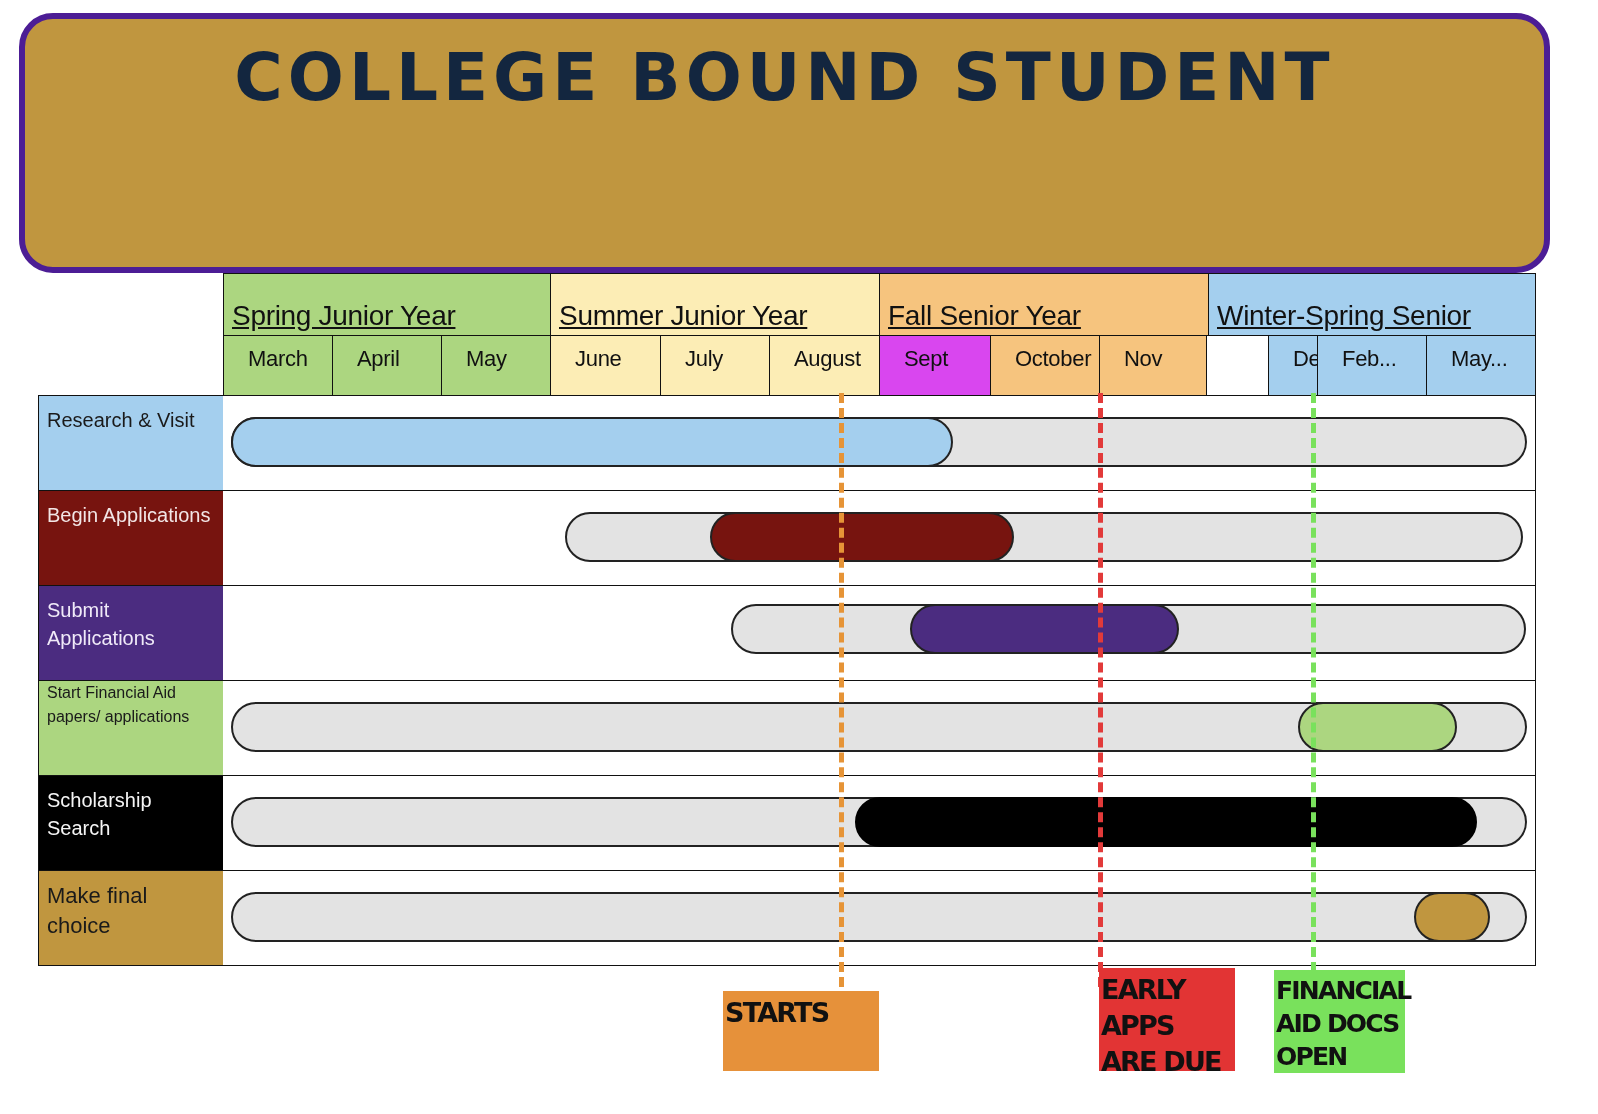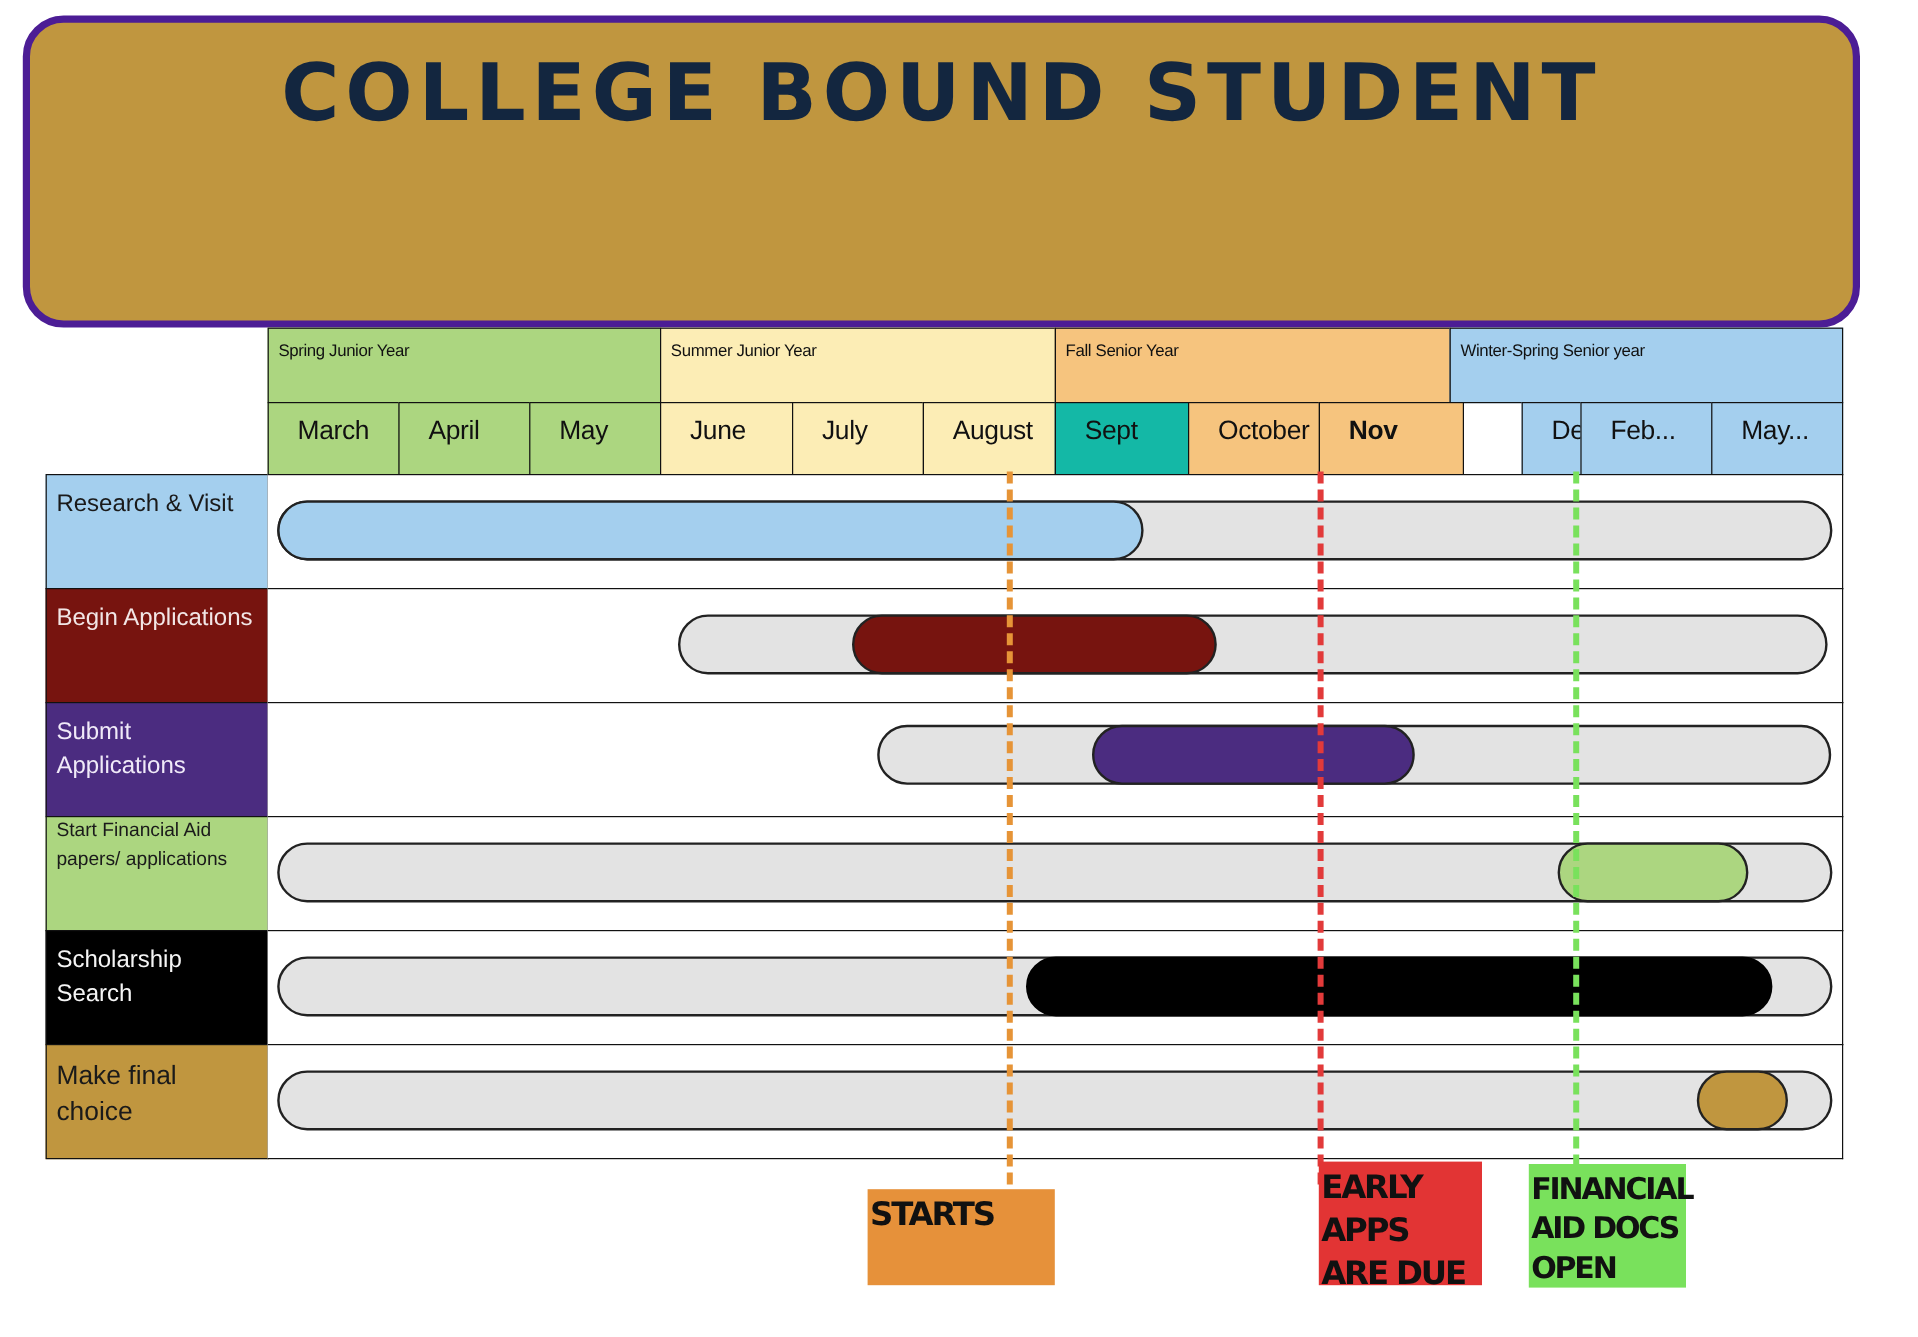--- a/index.html
+++ b/index.html
@@ -12,21 +12,21 @@
     text-align: center;
   }
   .title-line {
     display: block; font-family: "DejaVu Sans", sans-serif; font-weight: bold;
     color: #13263f; font-size: 66px; letter-spacing: 5px; line-height: 74px;
     text-transform: uppercase;
   }
   .title-line.l1 { margin-top: 22px; }
 
   .cell { position: absolute; border: 1.5px solid #111; overflow: hidden; }
-  .season-cell { height: 63px; padding: 10px 8px; font-size: 14px; letter-spacing: -0.3px; }
+  .season-cell { height: 63px; padding: 26px 8px; font-size: 28px; letter-spacing: -0.3px; text-decoration: underline; }
   .month-cell { height: 61px; padding: 10px 24px; font-size: 22px; letter-spacing: -0.3px; }
 
   .label-cell { position: absolute; left: 38px; width: 186px; height: 96px; border: 1.5px solid #111; padding: 10px 8px; font-size: 20px; line-height: 28px; }
   .label-cell.small { font-size: 16px; line-height: 24px; padding-top: 0; }
   .label-cell.big { font-size: 22px; line-height: 30px; }
 
   .row-area { position: absolute; left: 223px; width: 1313px; height: 96px; border: 1.5px solid #111; border-left: none; background: #fff; }
 
   .track { position: absolute; height: 50px; background: #e3e3e3; border: 2px solid #222; border-radius: 25px; }
   .bar { position: absolute; height: 50px; border: 2px solid #222; border-radius: 25px; }
@@ -53,23 +53,23 @@
 <div class="cell season-cell" style="left:550px; top:273px; width:330px; background:#fcedb5;">Summer Junior Year</div>
 <div class="cell season-cell" style="left:879px; top:273px; width:330px; background:#f6c47e;">Fall Senior Year</div>
 <div class="cell season-cell" style="left:1208px; top:273px; width:328px; background:#a4cfee;">Winter-Spring Senior year</div>
 
 <div class="cell month-cell" style="left:223px; top:335px; width:110px; background:#acd680;">March</div>
 <div class="cell month-cell" style="left:332px; top:335px; width:110px; background:#acd680;">April</div>
 <div class="cell month-cell" style="left:441px; top:335px; width:110px; background:#acd680;">May</div>
 <div class="cell month-cell" style="left:550px; top:335px; width:111px; background:#fcedb5;">June</div>
 <div class="cell month-cell" style="left:660px; top:335px; width:110px; background:#fcedb5;">July</div>
 <div class="cell month-cell" style="left:769px; top:335px; width:111px; background:#fcedb5;">August</div>
-<div class="cell month-cell" style="left:879px; top:335px; width:112px; background:#14b8a6;">Sept</div>
+<div class="cell month-cell" style="left:879px; top:335px; width:112px; background:#d946ef;">Sept</div>
 <div class="cell month-cell" style="left:990px; top:335px; width:110px; background:#f6c47e;">October</div>
-<div class="cell month-cell" style="left:1099px; top:335px; width:121px; background:#f6c47e;font-weight:bold;">Nov</div>
+<div class="cell month-cell" style="left:1099px; top:335px; width:108px; background:#f6c47e;">Nov</div>
 <div class="cell month-cell" style="left:1268px; top:335px; width:110px; background:#a4cfee;">Dec..</div>
 <div class="cell month-cell" style="left:1317px; top:335px; width:110px; background:#a4cfee;">Feb...</div>
 <div class="cell month-cell" style="left:1426px; top:335px; width:110px; background:#a4cfee;">May...</div>
 
 <div class="label-cell" style="top:395px; background:#a4cfee; color:#1a1a1a;">Research &amp; Visit</div>
 <div class="label-cell" style="top:490px; background:#77140f; color:#f2e6e6;">Begin Applications</div>
 <div class="label-cell" style="top:585px; background:#4b2c80; color:#f0eaf8;">Submit Applications</div>
 <div class="label-cell small" style="top:680px; background:#acd680; color:#1a1a1a;">Start Financial Aid papers/ applications</div>
 <div class="label-cell" style="top:775px; background:#000000; color:#f5f5f5;">Scholarship Search</div>
 <div class="label-cell big" style="top:870px; background:#c0963f; color:#1a1a1a;">Make final choice</div>

